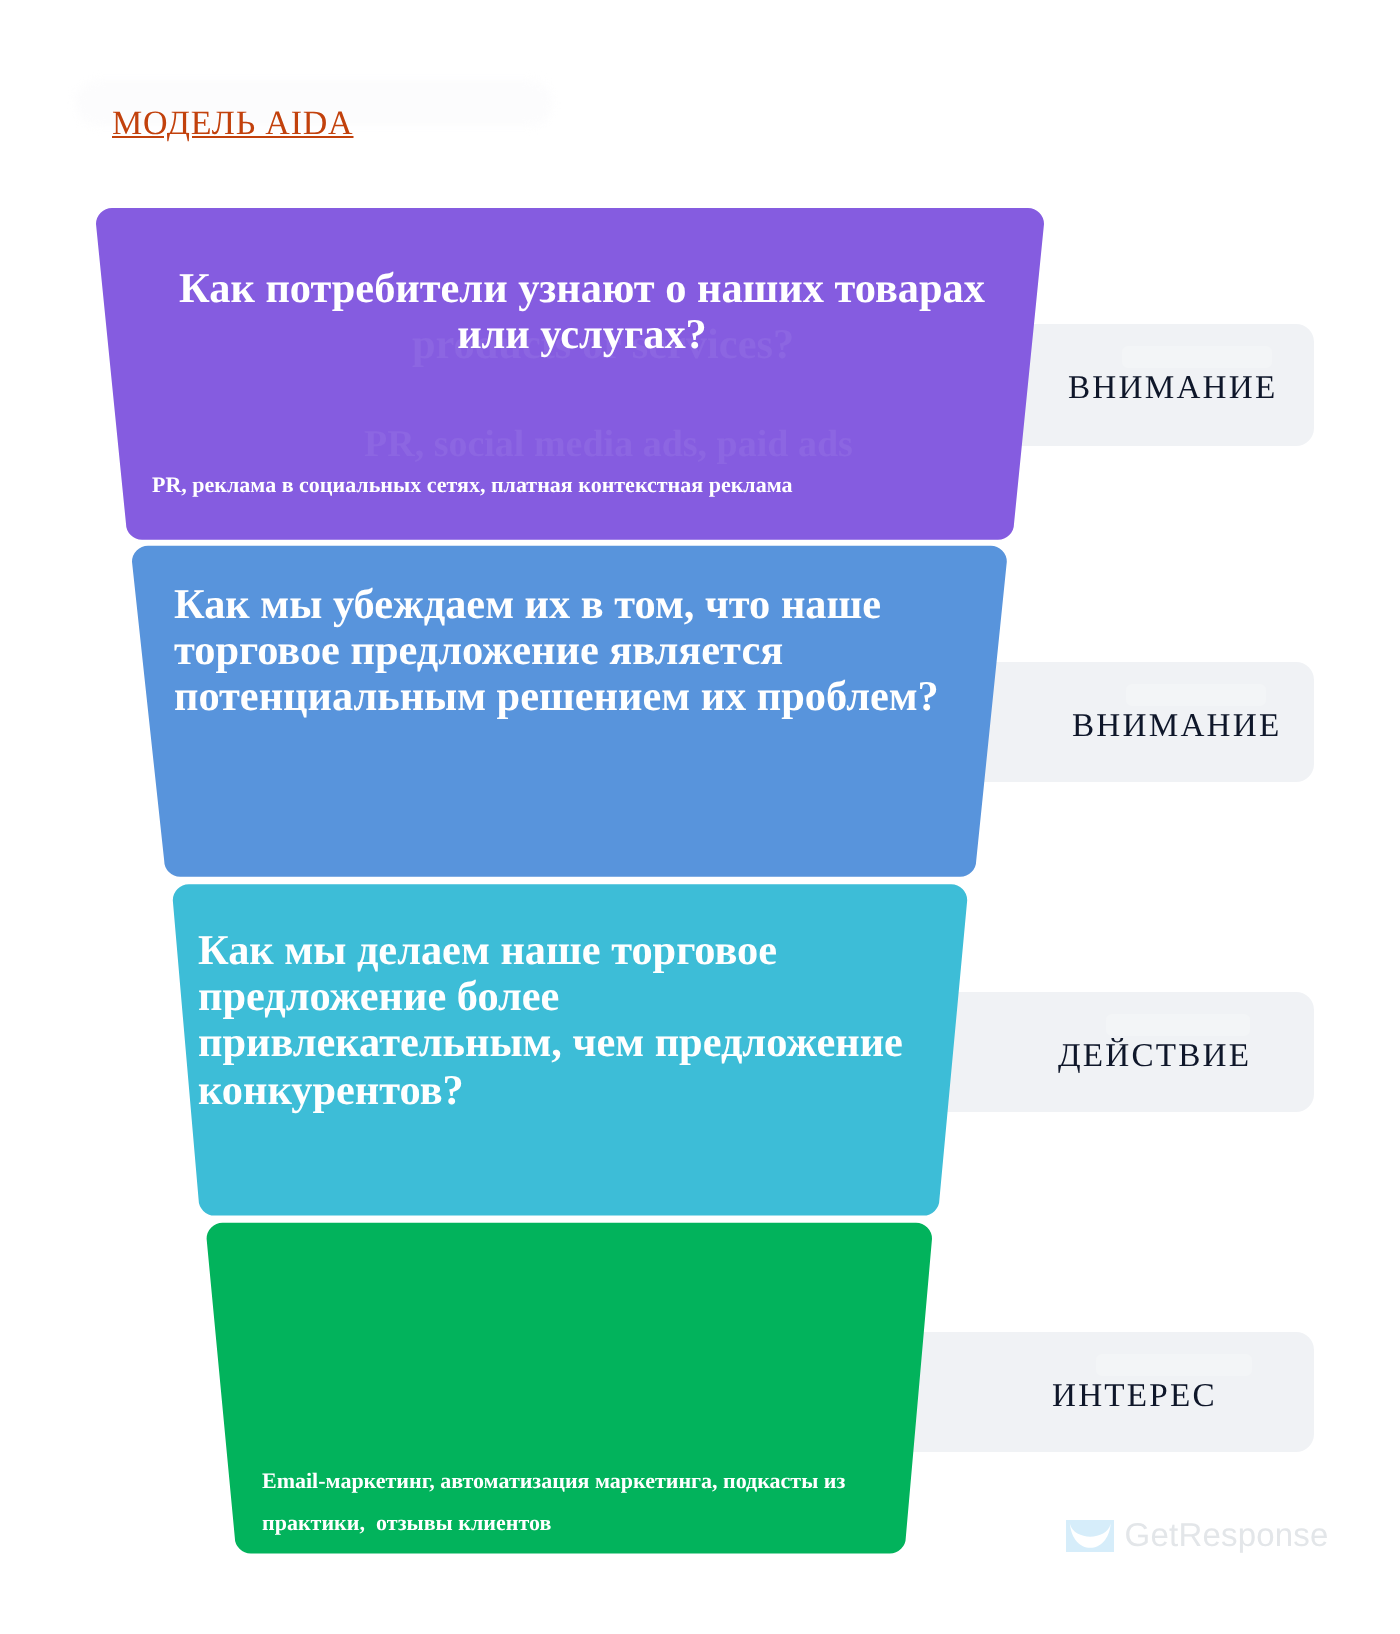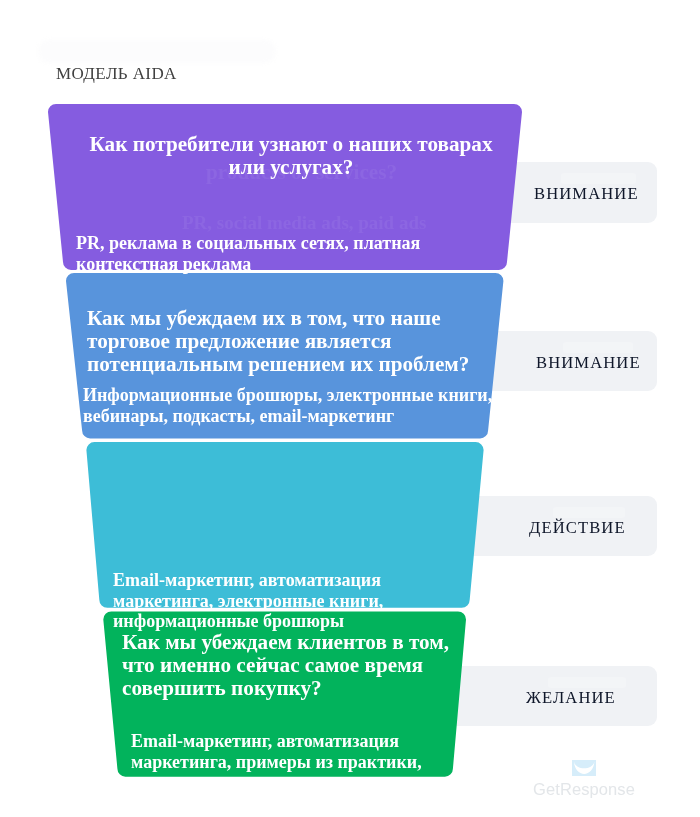--- a/index.html
+++ b/index.html
@@ -1,26 +1,26 @@
 <!DOCTYPE html>
 <html><head>
 <meta charset="utf-8">
 <style>
   html,body{margin:0;padding:0;}
   body{width:700px;height:817px;background:#ffffff;font-family:"Liberation Serif",serif;overflow:hidden;position:relative;
        -webkit-font-smoothing:antialiased;}
   .stage{position:absolute;left:0;top:0;width:700px;height:817px;}
-  .title{position:absolute;left:56px;top:65px;font-size:17px;color:#404040;letter-spacing:.4px;white-space:nowrap;line-height:17px;}
+  .title{position:absolute;left:56px;top:53px;font-size:17px;color:#c2410c;letter-spacing:.4px;white-space:nowrap;line-height:17px;text-decoration:underline;}
   .stripe{position:absolute;background:#f0f2f5;border-radius:9px;}
   .stripe-lbl{position:absolute;font-size:16.6px;color:#0f172a;letter-spacing:1.1px;white-space:nowrap;line-height:17px;}
   .seg{position:absolute;left:0;top:0;width:700px;height:817px;pointer-events:none;}
   .q{position:absolute;color:#ffffff;font-weight:bold;font-size:21.2px;line-height:23.4px;}
-  .d{position:absolute;color:#ffffff;font-weight:bold;font-size:18px;line-height:20.5px;white-space:pre-wrap;}
+  .d{position:absolute;color:#ffffff;font-weight:bold;font-size:11px;line-height:20.5px;white-space:pre-wrap;}
   .ghost{position:absolute;color:rgba(255,255,255,.062);font-weight:bold;white-space:pre;}
-  .gr-logo{position:absolute;left:533px;top:759.5px;display:flex;align-items:center;gap:5px;flex-direction:column;}
+  .gr-logo{position:absolute;left:533px;top:759.5px;display:flex;align-items:center;gap:5px;}
   .gr-mark{width:24.3px;height:16px;flex:0 0 auto;}
   .gr-name{font-family:"Liberation Sans",sans-serif;font-size:16.5px;color:#e3e6e9;letter-spacing:.1px;line-height:16px;}
 </style>
 </head>
 <body>
 
 <div class="stage">
 
   <div style="position:absolute;left:38px;top:40px;width:238px;height:23px;background:#fcfcfd;border-radius:11px;filter:blur(2px);"></div>
   <div class="title">МОДЕЛЬ AIDA</div>
@@ -37,35 +37,33 @@
   <svg class="seg" width="700" height="817">
     <path d="M48.0,112.0 A8,8 0 0 1 56.0,104.0 L514.0,104.0 A8,8 0 0 1 522.0,112.0 L507.0,261.9 A8,8 0 0 1 499.0,269.9 L71.0,269.9 A8,8 0 0 1 63.0,261.9 Z" fill="#855CE0"></path>
     <path d="M66.0,280.9 A8,8 0 0 1 74.0,272.9 L495.4,272.9 A8,8 0 0 1 503.4,280.9 L488.1,430.4 A8,8 0 0 1 480.1,438.4 L90.1,438.4 A8,8 0 0 1 82.1,430.4 Z" fill="#5894DC"></path>
     <path d="M86.4,450.1 A8,8 0 0 1 94.4,442.1 L475.6,442.1 A8,8 0 0 1 483.6,450.1 L469.7,599.8 A8,8 0 0 1 461.7,607.8 L107.3,607.8 A8,8 0 0 1 99.3,599.8 Z" fill="#3DBDD7"></path>
     <path d="M103.3,619.4 A8,8 0 0 1 111.3,611.4 L458.0,611.4 A8,8 0 0 1 466.0,619.4 L452.9,768.7 A8,8 0 0 1 444.9,776.7 L125.4,776.7 A8,8 0 0 1 117.4,768.7 Z" fill="#02B35C"></path>
   </svg>
 
   <div class="stripe-lbl" style="left:534px;top:185px;">ВНИМАНИЕ</div>
   <div class="stripe-lbl" style="left:536px;top:354px;">ВНИМАНИЕ</div>
   <div class="stripe-lbl" style="left:529px;top:519px;">ДЕЙСТВИЕ</div>
-  <div class="stripe-lbl" style="left:526px;top:689px;">ЖЕЛАНИЕ</div>
+  <div class="stripe-lbl" style="left:526px;top:689px;">ИНТЕРЕС</div>
 
   <div class="ghost" style="left:206px;top:161px;font-size:21.2px;line-height:23.4px;">products or services?</div>
   <div class="ghost" style="left:182px;top:212px;font-size:19px;line-height:21px;">PR, social media ads, paid ads</div>
 
   <div class="q" style="left:81px;top:133px;width:420px;text-align:center;">Как потребители узнают о наших товарах или услугах?</div>
   <div class="d" style="left:76px;top:233px;width:430px;">PR, реклама в социальных сетях, платная контекстная реклама</div>
 
-  <div class="q" style="left:87px;top:290.5px;width:400px;margin-top:16px;">Как мы убеждаем их в том, что наше торговое предложение является потенциальным решением их проблем?</div>
-  <div class="d" style="left:83px;top:385px;width:420px;">Информационные брошюры, электронные книги, вебинары, подкасты, email-маркетинг</div>
+  <div class="q" style="left:87px;top:290.5px;width:400px;">Как мы убеждаем их в том, что наше торговое предложение является потенциальным решением их проблем?</div>
 
-  <div class="d" style="left:113px;top:570px;width:340px;">Email-маркетинг, автоматизация маркетинга, электронные книги, информационные брошюры</div>
+  <div class="q" style="left:99px;top:463.5px;width:358px;">Как мы делаем наше торговое предложение более привлекательным, чем предложение конкурентов?</div>
 
-  <div class="q" style="left:122px;top:630.5px;width:340px;">Как мы убеждаем клиентов в том, что именно сейчас самое время совершить покупку?</div>
-  <div class="d" style="left:131px;top:731px;width:320px;">Email-маркетинг, автоматизация маркетинга, примеры из практики,  отзывы клиентов</div>
+  <div class="d" style="left:131px;top:731px;width:320px;">Email-маркетинг, автоматизация маркетинга, подкасты из практики,  отзывы клиентов</div>
 
   <div class="gr-logo">
     <svg class="gr-mark" viewBox="0 0 24.3 16">
       <rect x="0" y="0" width="24.3" height="16" fill="#d6edfa"></rect>
       <path d="M1.9,1.5 C3.4,10.6 20.9,10.6 22.4,1.5 C21.8,9.3 17.4,13.9 12.15,13.9 C6.9,13.9 2.5,9.3 1.9,1.5 Z" fill="#ffffff"></path>
     </svg>
     <span class="gr-name">GetResponse</span>
   </div>
 </div>
 

